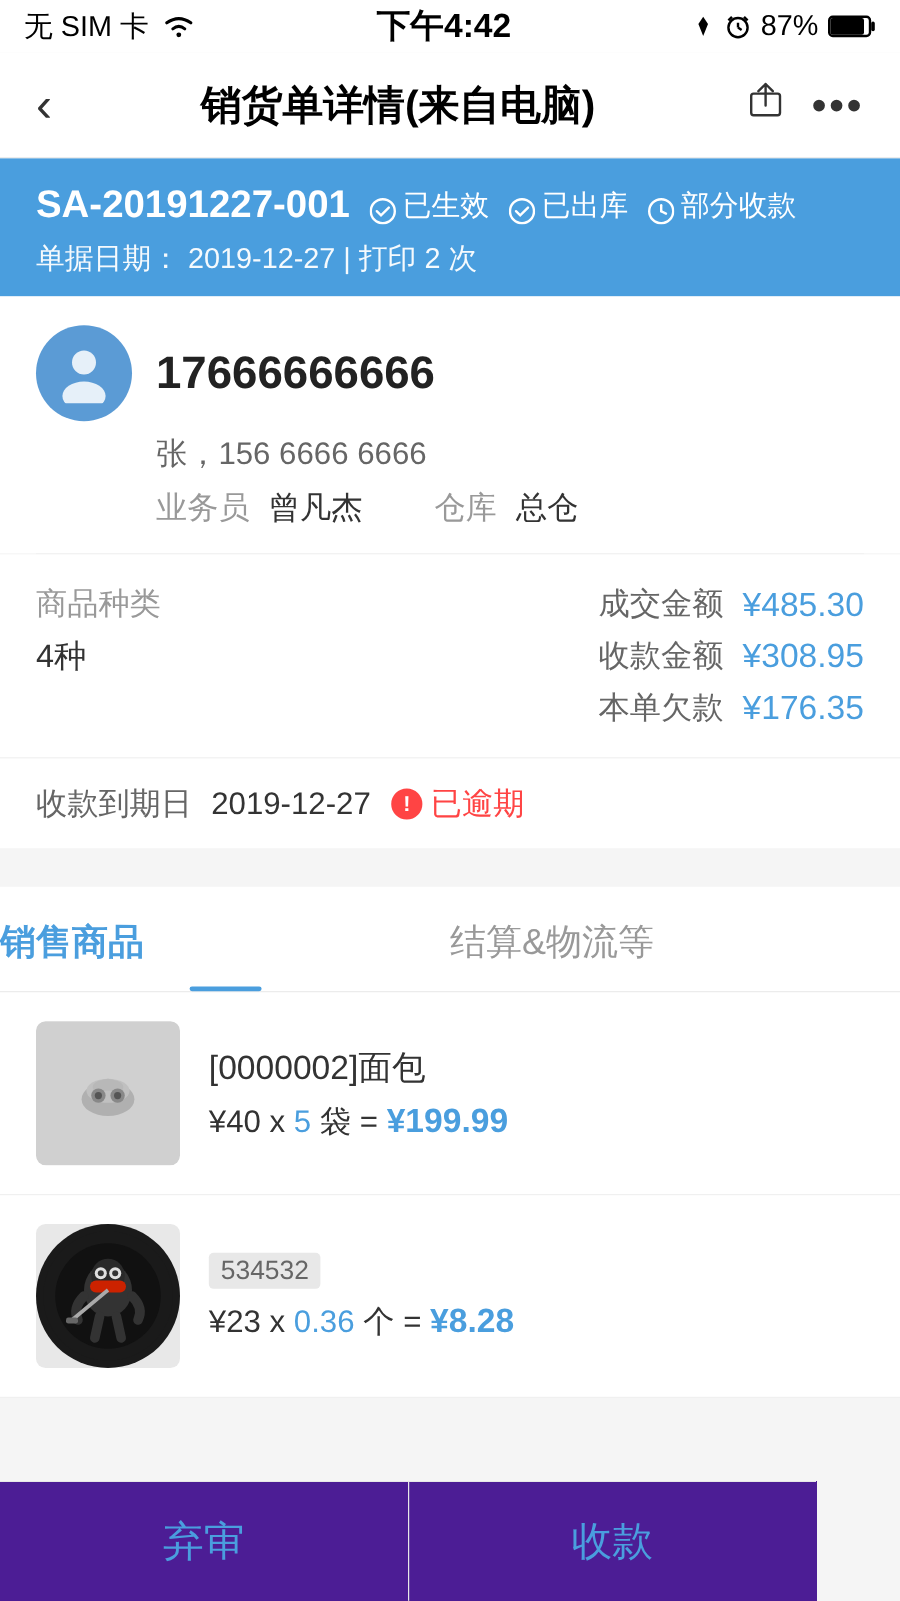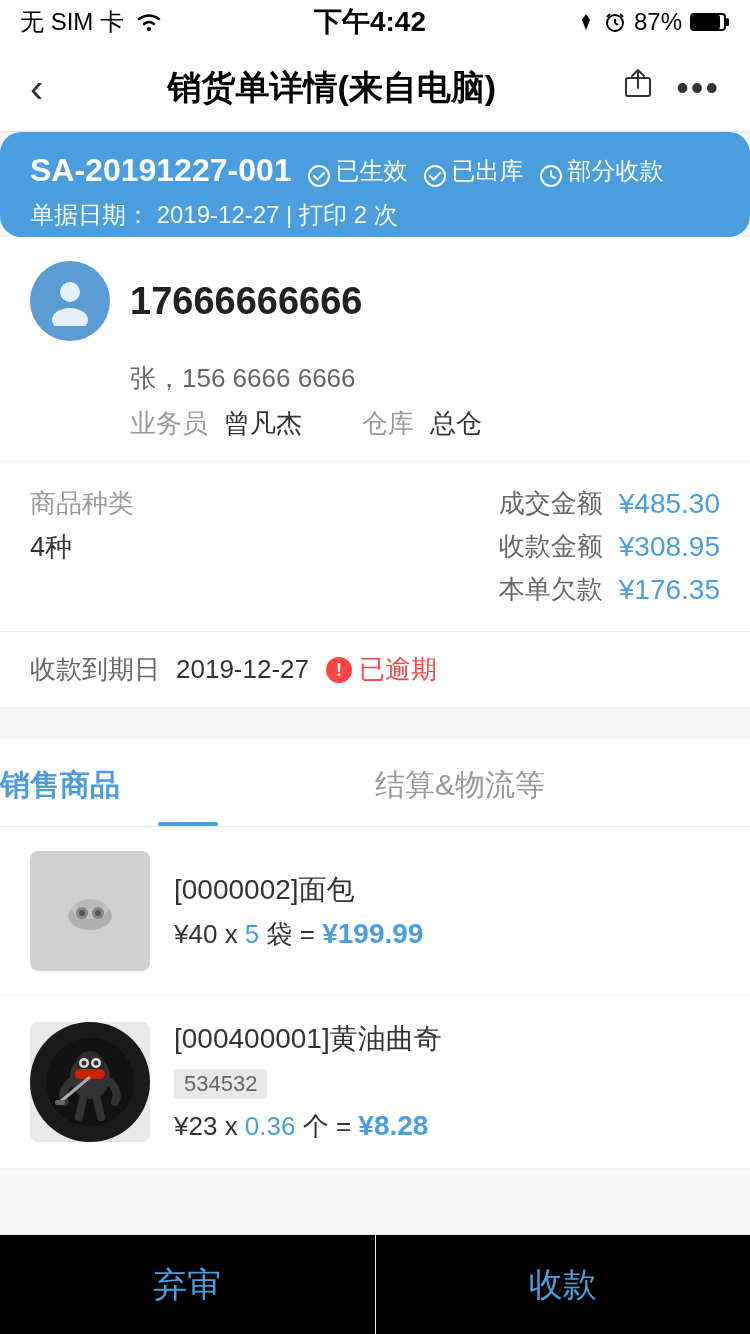--- a/index.html
+++ b/index.html
@@ -36,22 +36,21 @@
       padding: 0 30px;
       border-bottom: 1px solid #e8e8e8;
     }
     .nav-title { font-size: 34px; font-weight: 600; color: #000; flex: 1; text-align: center; }
     .nav-back { font-size: 40px; color: #333; line-height: 1; }
     .nav-right-icons { display: flex; align-items: center; gap: 20px; }
     .nav-icon { font-size: 32px; color: #333; }
     
     .header-banner {
       background: #4A9EDE;
-      padding: 20px 30px 6px;
-      border-radius: 21px;
+      padding: 20px 30px 16px;
     }
     .header-banner-row1 {
       display: flex;
       align-items: center;
       gap: 16px;
       margin-bottom: 10px;
     }
     .order-id { font-size: 32px; font-weight: 700; color: #fff; }
     .badge {
       display: inline-flex;
@@ -72,21 +71,21 @@
     .customer-top { display: flex; align-items: center; gap: 20px; }
     .avatar {
       width: 80px; height: 80px;
       background: #5B9BD5;
       border-radius: 50%;
       display: flex; align-items: center; justify-content: center;
       flex-shrink: 0;
     }
     .avatar svg { width: 50px; height: 50px; }
     .customer-name { font-size: 38px; font-weight: 600; color: #222; }
-    .customer-sub { font-size: 26px; color: #666; padding-left: 100px; margin-top: 10px; }
+    .customer-sub { font-size: 26px; color: #666; padding-left: 100px; }
     .customer-meta { display: flex; align-items: center; gap: 0; padding-left: 100px; font-size: 26px; color: #333; }
     .customer-meta-label { color: #999; }
     .customer-meta-val { color: #333; margin-right: 60px; }
     
     .divider { height: 1px; background: #f0f0f0; margin: 0 30px; }
     .section-divider { height: 16px; background: #f5f5f5; }
     
     .stats-section {
       background: #fff;
       padding: 24px 30px;
@@ -173,23 +172,23 @@
       border-radius: 4px;
       margin-bottom: 10px;
     }
     .product-price-row { font-size: 26px; color: #333; }
     .price-highlight { color: #4A9EDE; }
     .price-total { color: #4A9EDE; font-weight: 600; font-size: 28px; }
     
     .bottom-bar {
       position: fixed;
       bottom: 0; left: 0;
-      width: 750px;
+      width: 680px;
       height: 100px;
-      background: #000000;
+      background: #4c1d95;
       border-top: 1px solid #e8e8e8;
       display: flex;
     }
     .bottom-btn {
       flex: 1;
       display: flex;
       align-items: center;
       justify-content: center;
       font-size: 34px;
       font-weight: 500;
@@ -401,21 +400,20 @@
 
           <path d="M48 72 L44 90" stroke="#333" stroke-width="8" fill="none" stroke-linecap="round"></path>
           <path d="M62 72 L66 90" stroke="#333" stroke-width="8" fill="none" stroke-linecap="round"></path>
 
           <line x1="25" y1="75" x2="55" y2="50" stroke="#aaa" stroke-width="3"></line>
           <rect x="20" y="73" width="10" height="5" rx="2" fill="#666"></rect>
         </svg>
       </div>
     </div>
     <div class="product-info">
-      <div class="product-name">[000400001]黄油曲奇</div>
       <div class="product-tag">534532</div>
       <div class="product-price-row">
         <span>¥23</span>
         <span> x </span>
         <span class="price-highlight">0.36</span>
         <span>个</span>
         <span> = </span>
         <span class="price-total">¥8.28</span>
       </div>
     </div>

